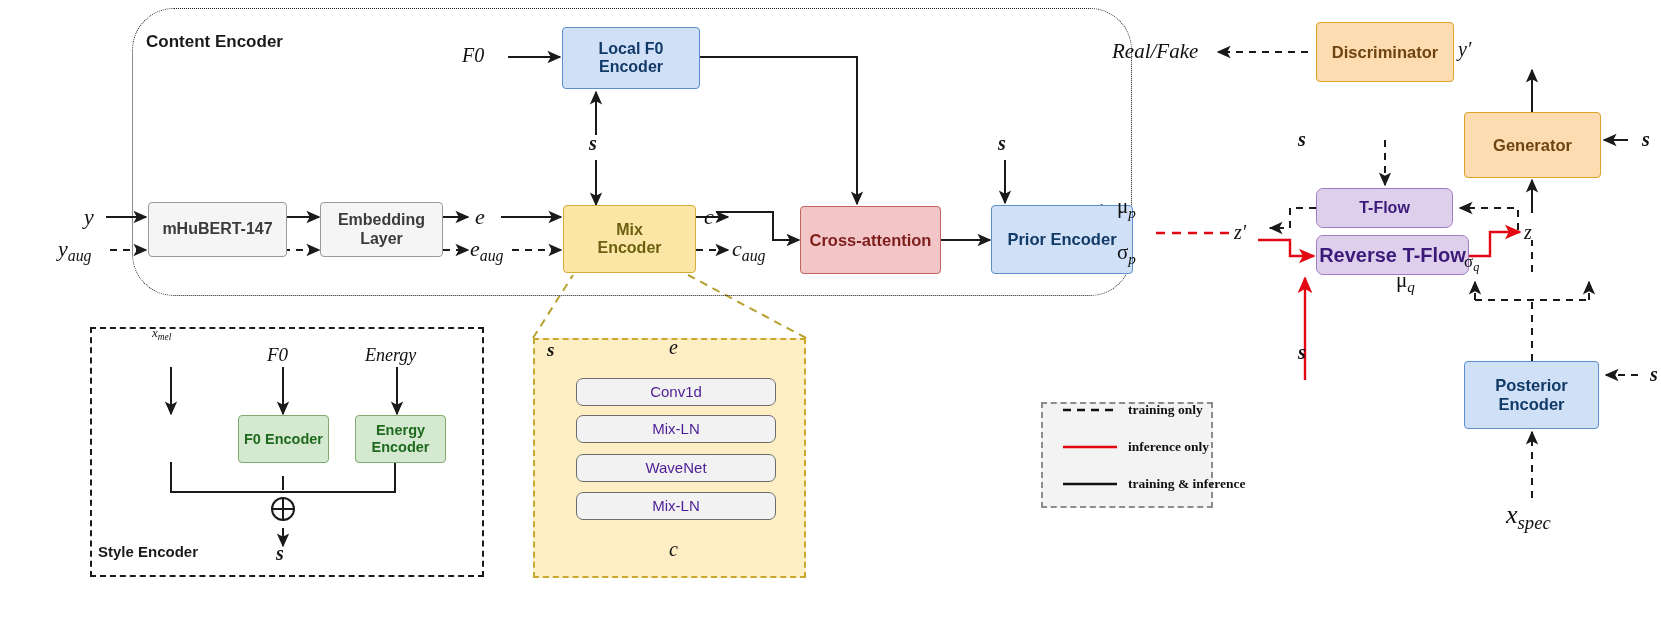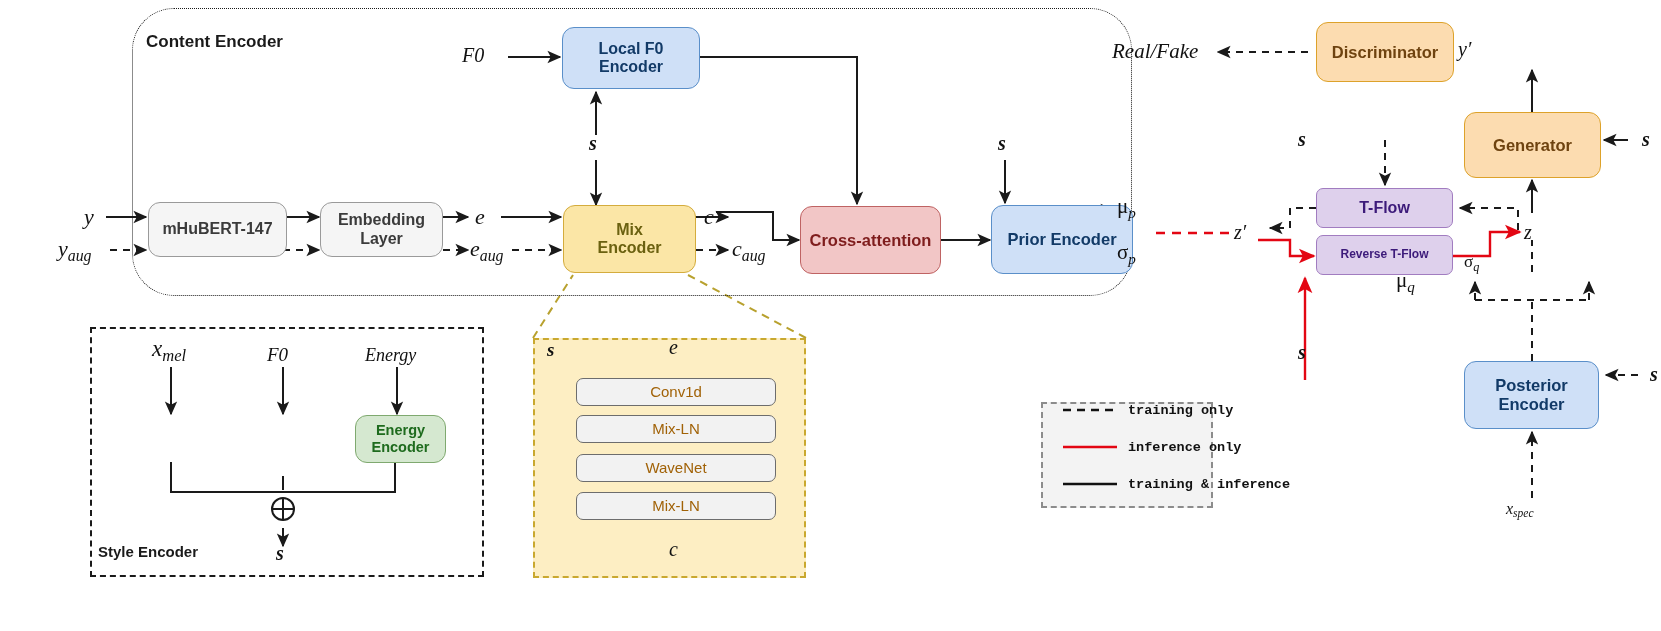--- a/index.html
+++ b/index.html
@@ -1,53 +1,53 @@
 <!DOCTYPE html>
 <html><head>
 <meta charset="utf-8">
 <style>
   html,body{margin:0;padding:0;background:#ffffff;}
   body{font-family:"Liberation Sans",sans-serif;}
   #canvas{position:relative;width:1661px;height:631px;background:#fff;overflow:hidden;margin-left:28px;}
   svg.layer{position:absolute;left:0;top:0;width:1661px;height:631px;pointer-events:none;}
   .node{position:absolute;box-sizing:border-box;display:flex;align-items:center;
-        justify-content:center;text-align:center;border-radius:12px;font-weight:bold;
+        justify-content:center;text-align:center;border-radius:4px;font-weight:bold;
         line-height:1.15;white-space:pre-line;}
   .lbl{position:absolute;font-family:"Liberation Serif",serif;font-style:italic;
        color:#111;white-space:nowrap;}
   .lbl.b{font-family:"Liberation Serif",serif;font-weight:bold;font-style:italic;}
   .sub{font-size:0.72em;vertical-align:-0.30em;font-style:italic;}
   .pr{font-style:normal;}
   
   .n-grey{background:#f5f5f5;border:1.6px solid #9a9a9a;color:#3b3b3b;}
   .n-blue{background:#cfe0f7;border:1.6px solid #5a8fc9;color:#123a67;}
   .n-yellow{background:#fbe6a6;border:1.6px solid #d4ac3d;color:#6b6110;}
   .n-red{background:#f2c6c6;border:1.6px solid #bf6363;color:#7f1d1d;}
   .n-orange{background:#fcdcb0;border:1.6px solid #dda22a;color:#6e4310;}
   .n-purple{background:#ded0ec;border:1.6px solid #a17cc0;color:#3c1a7a;border-radius:7px;}
   .n-green{background:#d5e8d0;border:1.6px solid #7fa96f;color:#1e6b1e;}
-  .n-inner{background:#f2f2f2;border:1.4px solid #6d6d6d;color:#a16207;
+  .n-inner{background:#f2f2f2;border:1.4px solid #6d6d6d;color:#4c1d95;
            border-radius:7px;font-weight:normal;}
   
   .panel{position:absolute;box-sizing:border-box;}
   #content-encoder{left:104px;top:8px;width:1000px;height:288px;
       border:1.6px dotted #1a1a1a;border-radius:42px;}
   #content-encoder-title{position:absolute;left:118px;top:32px;font-size:17px;
       font-weight:bold;color:#1a1a1a;font-family:"Liberation Sans",sans-serif;}
   #style-encoder{left:62px;top:327px;width:394px;height:250px;
       border:2px dashed #1a1a1a;}
   #style-encoder-title{position:absolute;left:70px;top:543px;font-size:15px;
       font-weight:bold;color:#1a1a1a;font-family:"Liberation Sans",sans-serif;}
   #mix-detail{left:505px;top:338px;width:273px;height:240px;
       background:#fdeec3;border:2px dashed #c9a82f;}
   #legend{left:1013px;top:402px;width:172px;height:106px;
       background:#f3f3f3;border:2px dashed #8c8c8c;}
   .legend-row{position:absolute;display:flex;align-items:center;}
   .legend-txt{font-size:13.5px;font-weight:bold;color:#111;
-      font-family:Liberation Mono, monospace;white-space:nowrap;}
+      font-family:Liberation Serif, serif;white-space:nowrap;}
   .legend-swatch{width:56px;height:0;margin-right:10px;}
 </style>
 </head>
 <body>
 
 <div id="canvas">
 
   <svg class="layer">
     <defs>
       <marker id="ah" viewBox="0 0 10 10" refX="9" refY="5" markerWidth="7" markerHeight="7" orient="auto-start-reverse">
@@ -173,24 +173,25 @@
   <div class="node n-blue" style="left:534px;top:27px;width:138px;height:62px;font-size:16px;">Local F0
 Encoder</div>
   <div class="node n-yellow" style="left:535px;top:205px;width:133px;height:68px;font-size:16px;">Mix
 Encoder</div>
   <div class="node n-red" style="left:772px;top:206px;width:141px;height:68px;font-size:16.5px;">Cross-attention</div>
   <div class="node n-blue" style="left:963px;top:205px;width:142px;height:69px;font-size:16.5px;">Prior Encoder</div>
 
   <div class="node n-orange" style="left:1288px;top:22px;width:138px;height:60px;font-size:16.5px;">Discriminator</div>
   <div class="node n-orange" style="left:1436px;top:112px;width:137px;height:66px;font-size:16.5px;">Generator</div>
   <div class="node n-purple" style="left:1288px;top:188px;width:137px;height:40px;font-size:16px;">T-Flow</div>
-  <div class="node n-purple" style="left:1288px;top:235px;width:137px;height:40px;font-size:12px;">Reverse T-Flow</div>
+  <div class="node n-purple" style="left:1288px;top:235px;width:153px;height:40px;font-size:20px;">Reverse T-Flow</div>
   <div class="node n-blue" style="left:1436px;top:361px;width:135px;height:68px;font-size:16.5px;">Posterior
 Encoder</div>
 
+  <div class="node n-green" style="left:210px;top:415px;width:91px;height:48px;font-size:14.5px;">F0 Encoder</div>
   <div class="node n-green" style="left:327px;top:415px;width:91px;height:48px;font-size:14.5px;">Energy
 Encoder</div>
 
   <div class="node n-inner" style="left:548px;top:378px;width:200px;height:28px;font-size:15px;">Conv1d</div>
   <div class="node n-inner" style="left:548px;top:415px;width:200px;height:28px;font-size:15px;">Mix-LN</div>
   <div class="node n-inner" style="left:548px;top:454px;width:200px;height:28px;font-size:15px;">WaveNet</div>
   <div class="node n-inner" style="left:548px;top:492px;width:200px;height:28px;font-size:15px;">Mix-LN</div>
 
   <div class="lbl" style="left:56px;top:204px;font-size:22px;">y</div>
   <div class="lbl" style="left:30px;top:236px;font-size:22px;"><span>y</span><span class="sub">aug</span></div>
@@ -215,24 +216,24 @@
   <div class="lbl" style="left:1089px;top:194px;font-size:21px;"><span class="pr">μ</span><span class="sub">p</span></div>
   <div class="lbl" style="left:1089px;top:240px;font-size:21px;"><span class="pr">σ</span><span class="sub">p</span></div>
   <div class="lbl" style="left:1368px;top:268px;font-size:21px;"><span class="pr">μ</span><span class="sub">q</span></div>
   <div class="lbl" style="left:1436px;top:252px;font-size:17px;"><span class="pr">σ</span><span class="sub">q</span></div>
 
   <div class="lbl" style="left:1206px;top:221px;font-size:20px;">z′</div>
   <div class="lbl" style="left:1496px;top:221px;font-size:20px;">z</div>
   <div class="lbl" style="left:1430px;top:38px;font-size:20px;">y′</div>
   <div class="lbl" style="left:1084px;top:39px;font-size:21px;">Real/Fake</div>
 
-  <div class="lbl" style="left:124px;top:336px;font-size:23px;"><span>x</span><span class="sub">mel</span></div>
+  <div class="lbl" style="left:124px;top:325px;font-size:13px;"><span>x</span><span class="sub">mel</span></div>
   <div class="lbl" style="left:239px;top:344px;font-size:19px;">F0</div>
   <div class="lbl" style="left:337px;top:345px;font-size:18px;">Energy</div>
-  <div class="lbl" style="left:1478px;top:500px;font-size:16px;"><span>x</span><span class="sub">spec</span></div>
+  <div class="lbl" style="left:1478px;top:500px;font-size:26px;"><span>x</span><span class="sub">spec</span></div>
 
   <div class="lbl" style="left:641px;top:336px;font-size:20px;">e</div>
   <div class="lbl" style="left:641px;top:538px;font-size:20px;">c</div>
 
   <div class="legend-row" style="left:1034px;top:398px;height:24px;">
     <svg class="legend-swatch" style="height:14px;" viewBox="0 0 56 14">
       <path d="M1,7 L55,7" stroke="#111111" stroke-width="2.6" stroke-dasharray="8,6"></path>
     </svg>
     <span class="legend-txt">training only</span>
   </div>

